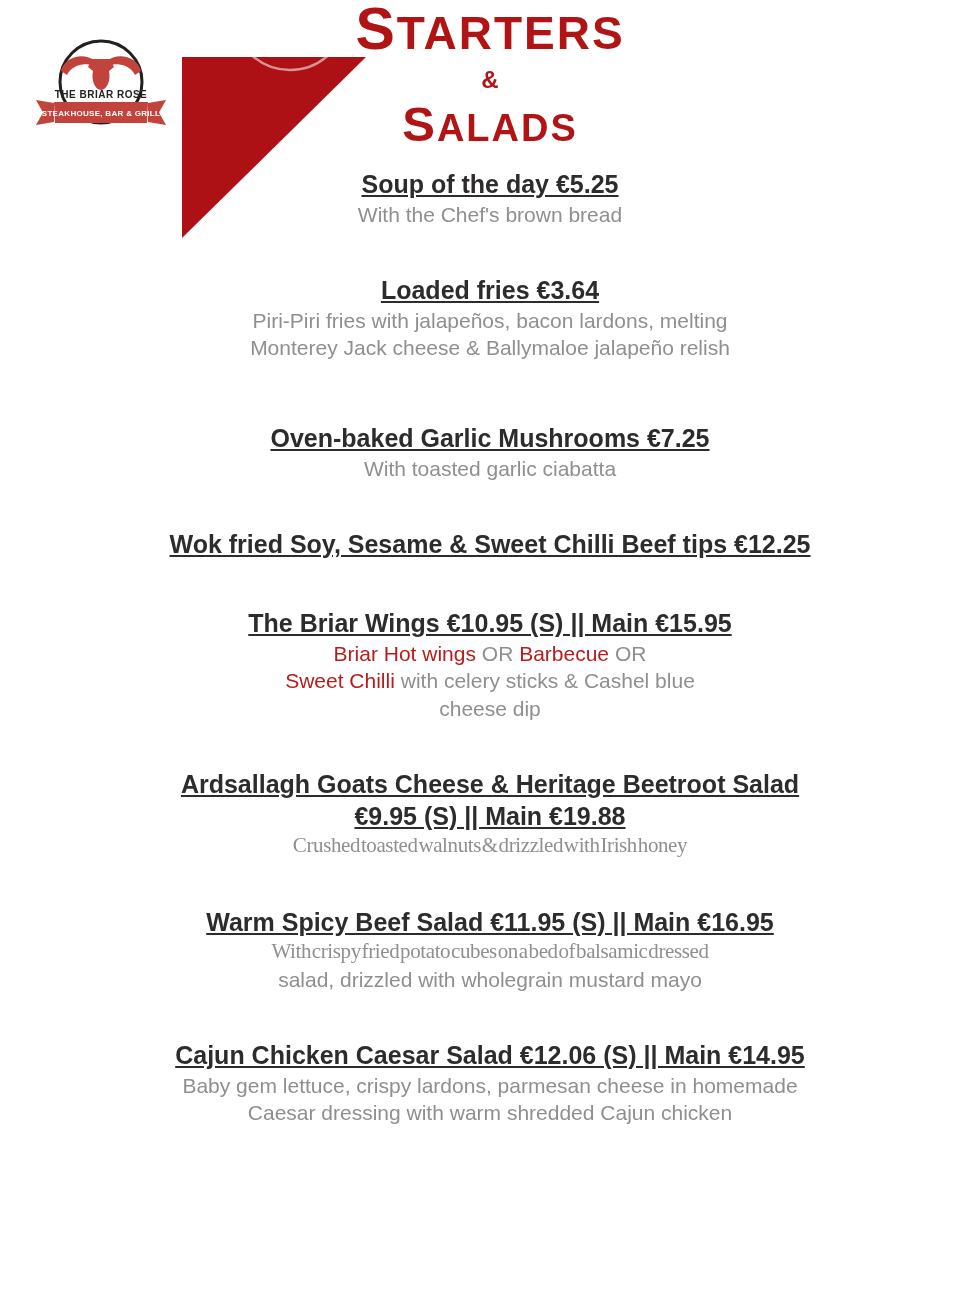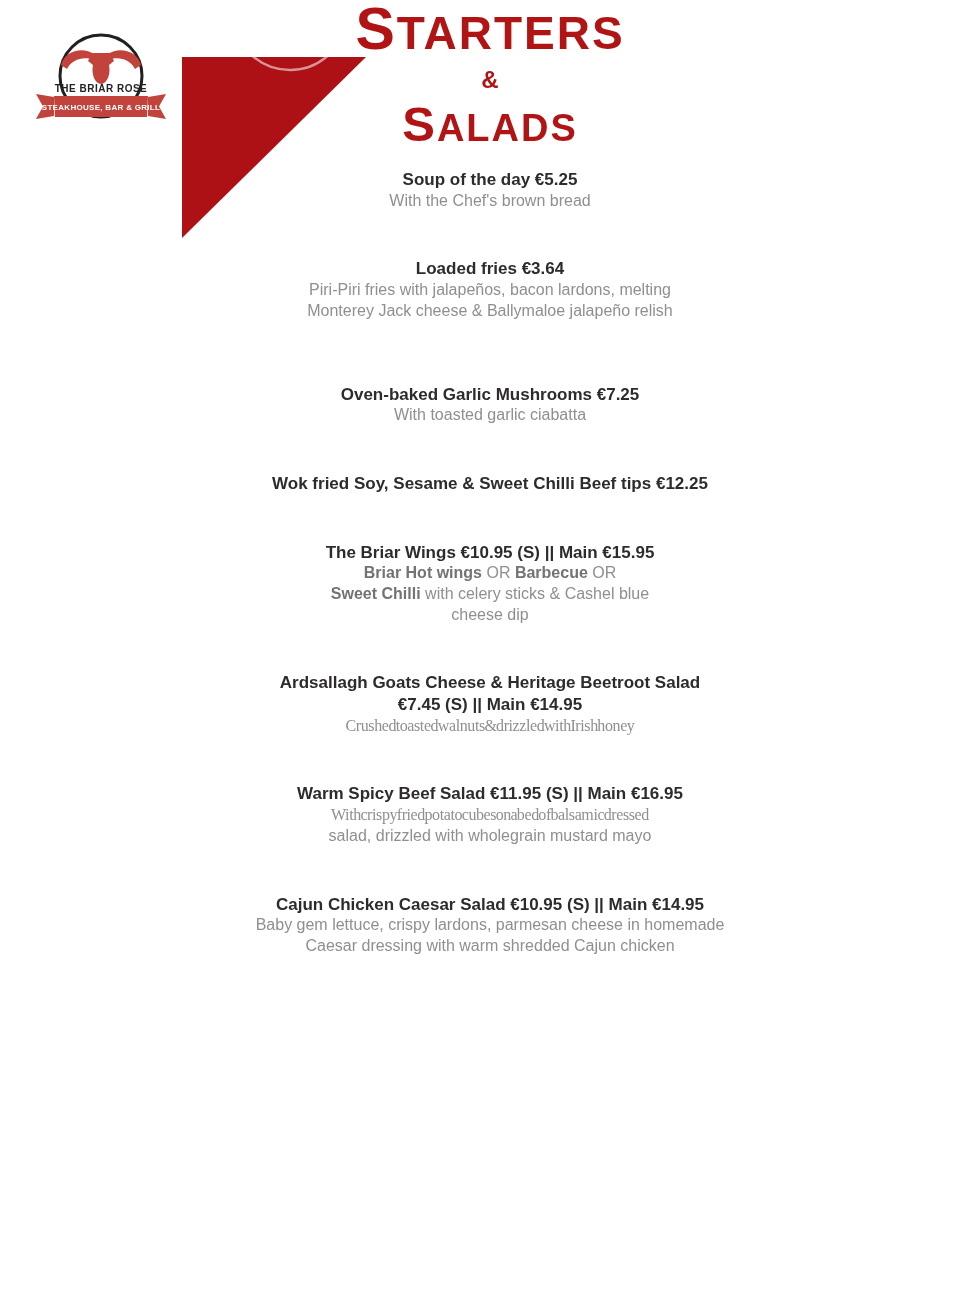--- a/index.html
+++ b/index.html
@@ -3,47 +3,47 @@
 <meta charset="utf-8">
 <style>
   html,body { margin:0; padding:0; background:#ffffff; }
   .page {
     position:relative; width:980px; height:1289px; margin:0 auto;
     background:#ffffff; overflow:hidden;
     font-family:"Liberation Sans", sans-serif;
   }
 
   
-  .logo-wrap { position:absolute; left:30px; top:28px; width:142px; height:104px; }
+  .logo-wrap { position:absolute; left:30px; top:34px; width:142px; height:104px; }
 
   
   .triangle-wrap { position:absolute; left:182px; top:57px; width:184px; height:181px; }
 
   
   .header-text { text-align:center; color:#b11414; line-height:1; }
   .h-title {
     font-size:46px; font-weight:700; letter-spacing:2px; color:#b11414;
   }
   .h-title::first-letter { font-size:59px; }
   .h-amp { font-size:24px; font-weight:700; margin-top:9px; color:#b11414; }
   .h-subtitle { font-size:38px; font-weight:700; letter-spacing:2px; margin-top:8px; color:#b11414; }
   .h-subtitle::first-letter { font-size:49px; }
 
   
   .menu { margin-top:20px; text-align:center; }
   .menu-item { margin-bottom:47px; }
   .menu-item:nth-child(2) { margin-bottom:62px; }
   .menu-item:last-child { margin-bottom:0; }
   .item-title {
-    font-size:17px; font-weight:700; color:#2d2b2b; line-height:1.27;
+    font-size:25px; font-weight:700; color:#2d2b2b; line-height:1.27;text-decoration:underline;
   }
   .item-desc {
-    font-size:16px; color:#8f8f8f; line-height:1.3;
+    font-size:21px; color:#8f8f8f; line-height:1.3;
   }
-  .seg-bold { font-weight:700; color:#737373; }
+  .seg-bold { font-weight:400; color:#b91c1c; }
   .tight { word-spacing:-4px; letter-spacing:-0.4px;font-family:Liberation Serif, serif; }
 </style>
 </head>
 <body>
 
 <div class="page">
 
   <div class="logo-wrap">
     <svg width="142" height="104" viewBox="0 0 142 104">
       <circle cx="71" cy="48" r="41" fill="#ffffff" stroke="#221f20" stroke-width="3"></circle>
@@ -100,28 +100,28 @@
         <div class="item-title">Wok fried Soy, Sesame &amp; Sweet Chilli Beef tips €12.25</div>
       </div>
       <div class="menu-item">
         <div class="item-title">The Briar Wings €10.95 (S) || Main €15.95</div>
         <div class="item-desc"><span class="seg-bold">Briar Hot wings</span><span> OR </span><span class="seg-bold">Barbecue</span><span> OR</span></div>
         <div class="item-desc"><span class="seg-bold">Sweet Chilli</span><span> with celery sticks &amp; Cashel blue</span></div>
         <div class="item-desc"><span>cheese dip</span></div>
       </div>
       <div class="menu-item">
         <div class="item-title">Ardsallagh Goats Cheese &amp; Heritage Beetroot Salad</div>
-        <div class="item-title">€7.45 (S) || Main €14.95</div>
+        <div class="item-title">€9.95 (S) || Main €19.88</div>
         <div class="item-desc tight"><span>Crushed toasted walnuts &amp; drizzled with Irish honey</span></div>
       </div>
       <div class="menu-item">
         <div class="item-title">Warm Spicy Beef Salad €11.95 (S) || Main €16.95</div>
         <div class="item-desc tight"><span>With crispy fried potato cubes on a bed of balsamic dressed</span></div>
         <div class="item-desc"><span>salad, drizzled with wholegrain mustard mayo</span></div>
       </div>
       <div class="menu-item">
-        <div class="item-title">Cajun Chicken Caesar Salad €10.95 (S) || Main €14.95</div>
+        <div class="item-title">Cajun Chicken Caesar Salad €12.06 (S) || Main €14.95</div>
         <div class="item-desc"><span>Baby gem lettuce, crispy lardons, parmesan cheese in homemade</span></div>
         <div class="item-desc"><span>Caesar dressing with warm shredded Cajun chicken</span></div>
       </div>
     </div>
 
 </div>
 
 </body></html>

